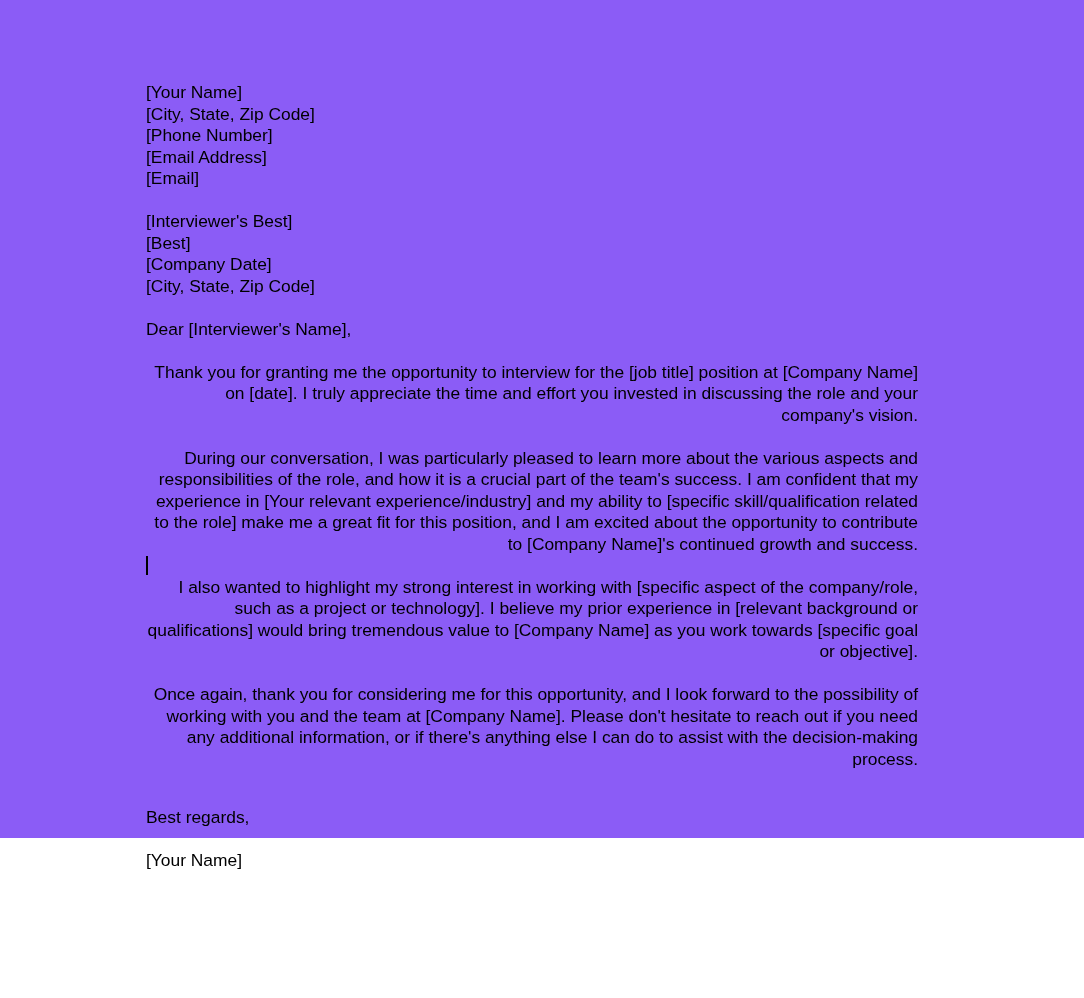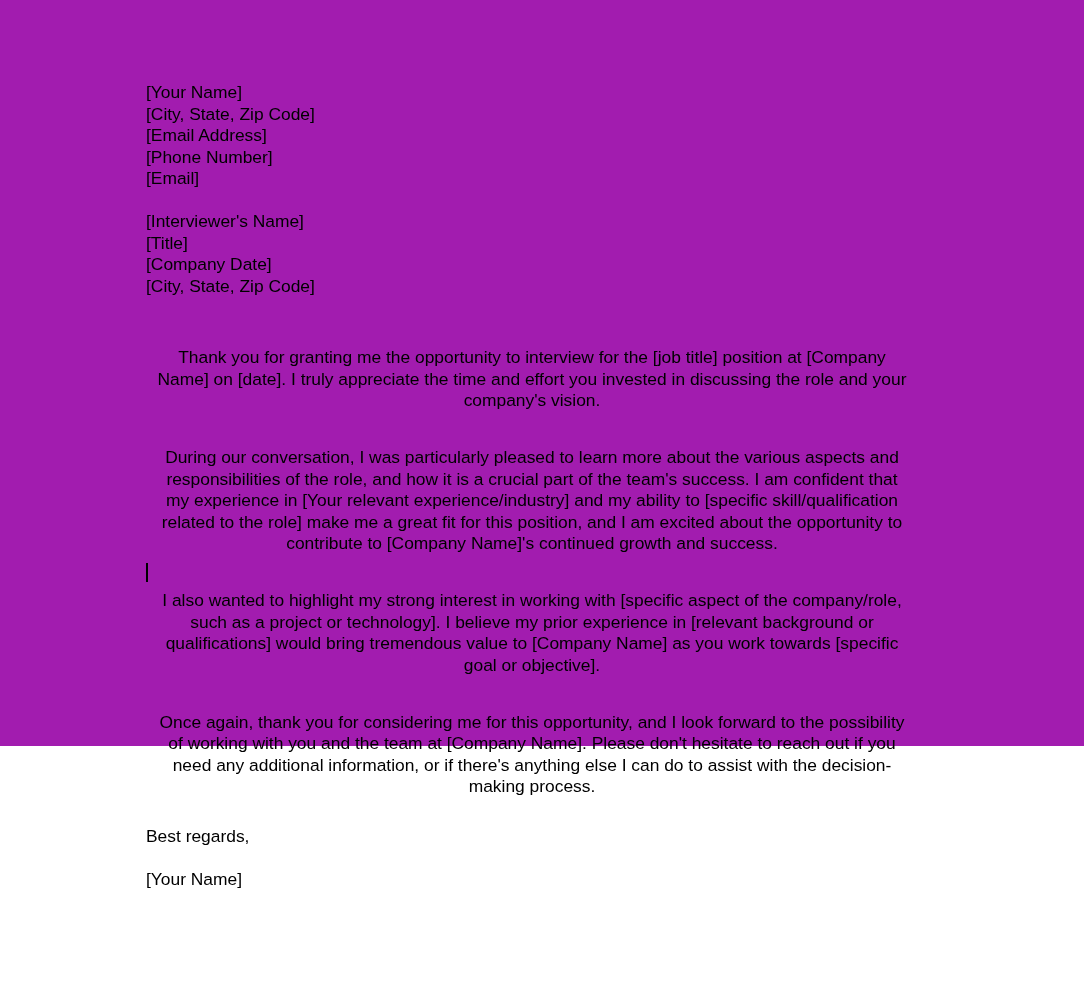--- a/index.html
+++ b/index.html
@@ -12,22 +12,22 @@
     height: 998px;
     font-family: "Liberation Sans", sans-serif;
     color: #000000;
     -webkit-font-smoothing: antialiased;
     overflow: hidden;
   }
 
   .page {
     position: relative;
     width: 1084px;
-    height: 746px;
-    background: #a21caf;
+    height: 838px;
+    background: #8b5cf6;
   }
 
   .letter {
     position: absolute;
     left: 146px;
     top: 82px;
     width: 772px;
     font-size: 17.4px;
     line-height: 21.5px;
     color: #000000;
@@ -49,27 +49,28 @@
     height: 21.5px;
   }
 
   .salutation {
     display: block;
     white-space: pre;
   }
 
   .para {
     display: block;
-    margin: 7px;
-    text-align: center;
+    margin: 0;
+    text-align: right;
   }
 
   .closing {
     display: block;
     white-space: pre;
+    margin-top: 15px;
   }
 
   .signature {
     display: block;
     white-space: pre;
   }
 
   
   .caret-line {
     display: block;
@@ -87,36 +88,37 @@
 </style>
 </head>
 <body>
 
 <div class="page">
   <div class="letter">
 
     <div class="addr-block">
       <span class="addr-line">[Your Name]</span>
       <span class="addr-line">[City, State, Zip Code]</span>
+      <span class="addr-line">[Phone Number]</span>
       <span class="addr-line">[Email Address]</span>
-      <span class="addr-line">[Phone Number]</span>
       <span class="addr-line">[Email]</span>
     </div>
 
     <span class="spacer"></span>
 
     <div class="addr-block">
-      <span class="addr-line">[Interviewer's Name]</span>
-      <span class="addr-line">[Title]</span>
+      <span class="addr-line">[Interviewer's Best]</span>
+      <span class="addr-line">[Best]</span>
       <span class="addr-line">[Company Date]</span>
       <span class="addr-line">[City, State, Zip Code]</span>
     </div>
 
     <span class="spacer"></span>
 
+    <span class="salutation">Dear [Interviewer's Name],</span>
 
     <span class="spacer"></span>
 
     <p class="para">Thank you for granting me the opportunity to interview for the [job title] position at [Company Name] on [date]. I truly appreciate the time and effort you invested in discussing the role and your company's vision.</p>
 
     <span class="spacer"></span>
 
     <p class="para">During our conversation, I was particularly pleased to learn more about the various aspects and responsibilities of the role, and how it is a crucial part of the team's success. I am confident that my experience in [Your relevant experience/industry] and my ability to [specific skill/qualification related to the role] make me a great fit for this position, and I am excited about the opportunity to contribute to [Company Name]'s continued growth and success.</p>
 
     <span class="caret-line">

